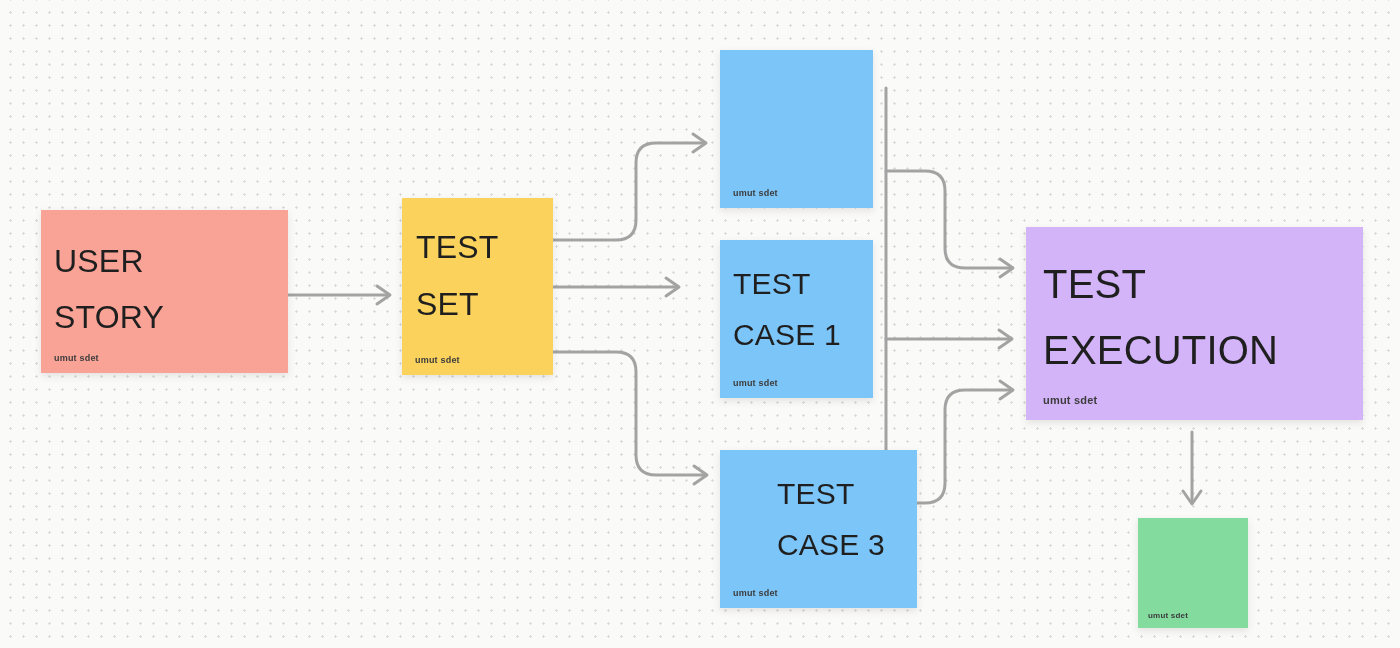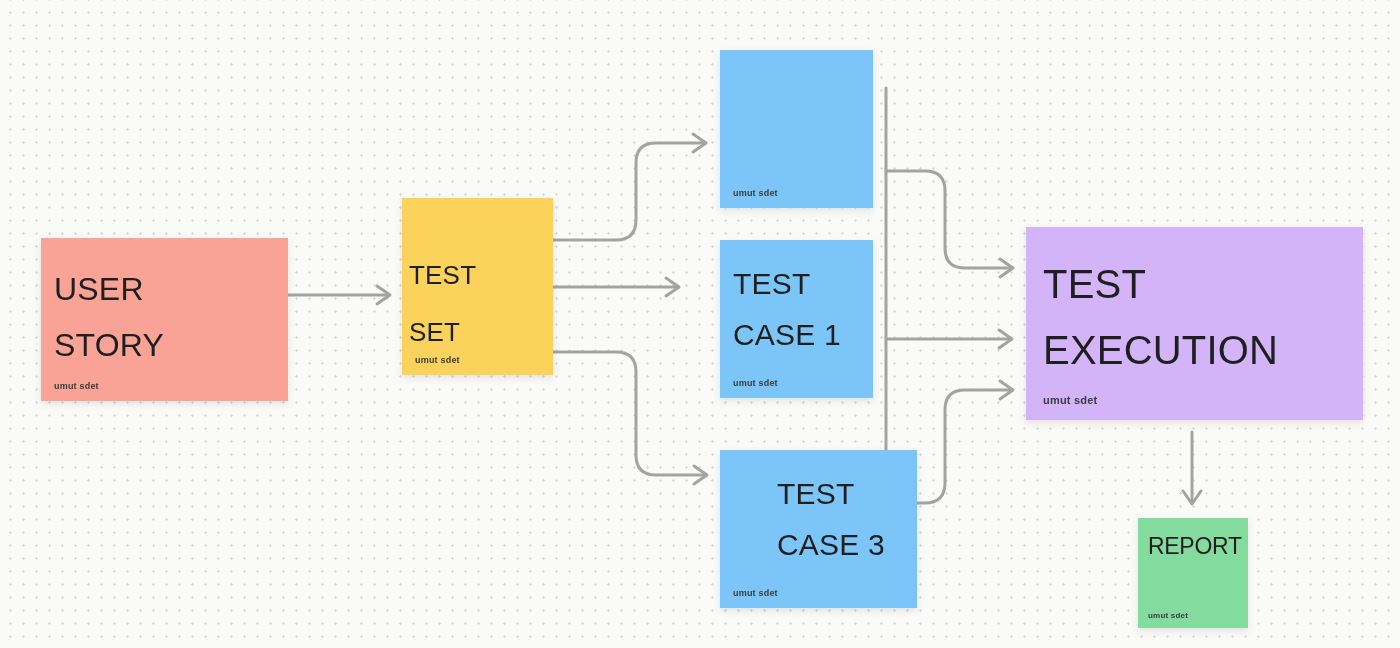--- a/index.html
+++ b/index.html
@@ -45,21 +45,21 @@
     bottom: 10px;
     font-size: 9px;
     font-weight: 700;
     color: #3C3C3C;
     letter-spacing: 0.2px;
   }
   
   .n-user-story { left: 41px;   top: 210px; width: 247px; height: 163px; }
   .n-user-story .note-label { padding: 23px 0 0 13px; font-size: 32px; line-height: 56px; width: 175px; }
   .n-test-set   { left: 402px;  top: 198px; width: 151px; height: 177px; }
-  .n-test-set .note-label { padding: 21px 0 0 7px; font-size: 26px; line-height: 57px; width: 110px; margin-top: 28px; }
+  .n-test-set .note-label { padding: 21px 0 0 14px; font-size: 32px; line-height: 57px; width: 110px; }
   .n-test-case-1, .n-test-case-2, .n-test-case-3 { width: 153px; height: 158px; left: 720px; }
   .n-test-case-1 { top: 50px; }
   .n-test-case-2 { top: 240px; }
   .n-test-case-3 { top: 450px; padding-left: 44px; }
   .n-test-case-1 .note-label, .n-test-case-2 .note-label, .n-test-case-3 .note-label {
     padding: 18px 0 0 13px; font-size: 30px; line-height: 51px; width: 130px;
   }
   .n-test-execution { left: 1026px; top: 227px; width: 337px; height: 193px; }
   .n-test-execution .note-label { padding: 24px 0 0 17px; font-size: 40px; line-height: 66px; width: 280px; }
   .n-test-execution .note-author { left: 17px; bottom: 14px; font-size: 11px; }
@@ -112,21 +112,21 @@
       <path d="M 886 503 L 925 503 Q 945 503 945 483 L 945 410 Q 945 390 965 390 L 1010 390"></path>
       <path d="M 1000 381 L 1013 390 L 1000 399"></path>
     </g>
 
     <g>
       <path d="M 1192 432 L 1192 501"></path>
       <path d="M 1183 491 L 1192 504 L 1201 491"></path>
     </g>
   </svg>
 
-  <div class="note n-user-story" style="background-color: rgb(249, 163, 150); margin-top: 28px;">
+  <div class="note n-user-story" style="background-color: rgb(249, 163, 150);">
     <div class="note-label">USER STORY</div>
     <div class="note-author">umut sdet</div>
   </div>
 
   <div class="note n-test-set" style="background-color: rgb(250, 210, 92);">
     <div class="note-label">TEST SET</div>
     <div class="note-author">umut sdet</div>
   </div>
 
   <div class="note n-test-case-1" style="background-color: rgb(124, 197, 248);">
@@ -142,17 +142,16 @@
     <div class="note-label">TEST CASE 3</div>
     <div class="note-author">umut sdet</div>
   </div>
 
   <div class="note n-test-execution" style="background-color: rgb(211, 180, 249);">
     <div class="note-label">TEST EXECUTION</div>
     <div class="note-author">umut sdet</div>
   </div>
 
   <div class="note n-report" style="background-color: rgb(131, 219, 158);">
-    <div class="note-label">REPORT</div>
     <div class="note-author">umut sdet</div>
   </div>
 
 </div>
 
 </body></html>

